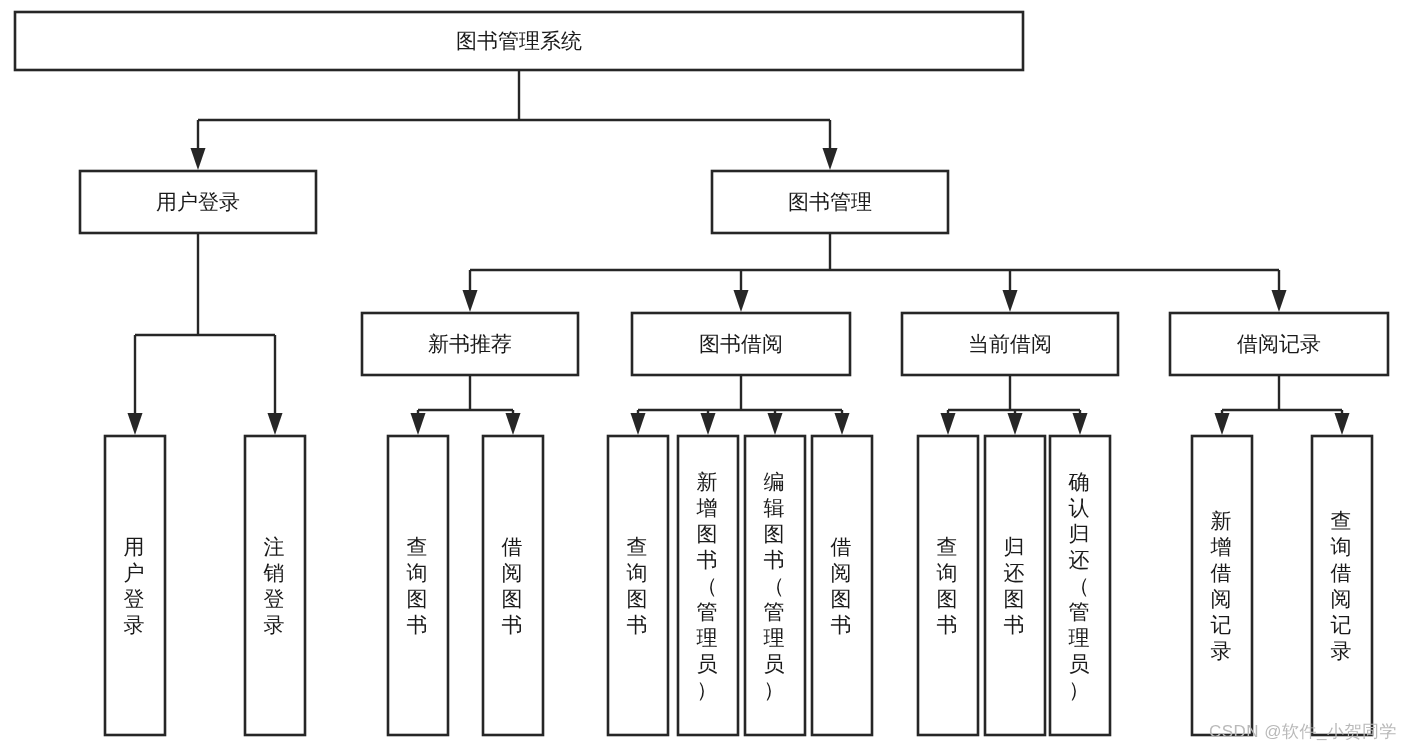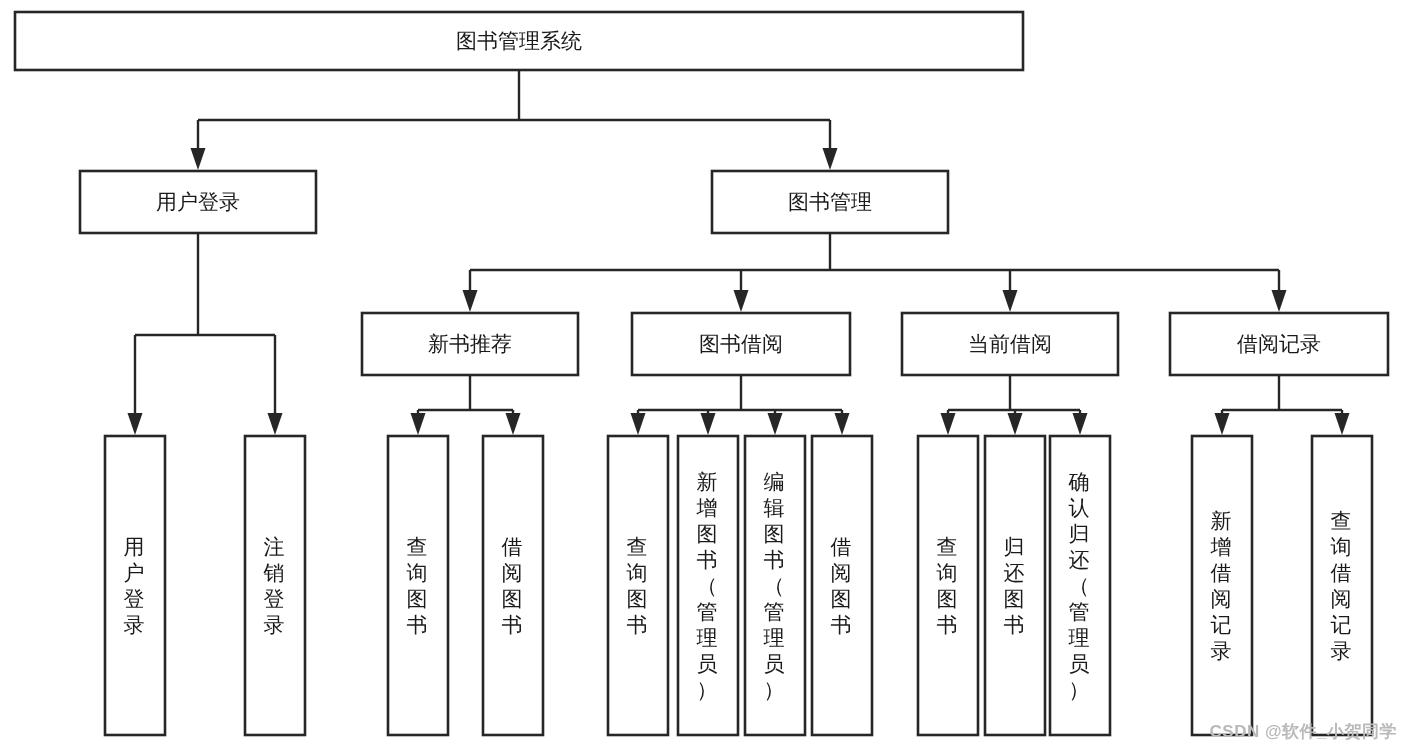--- a/index.html
+++ b/index.html
@@ -21,21 +21,21 @@
     font-size:21px;fill:#1a1a1a;text-anchor:middle;
     writing-mode:vertical-rl;
     letter-spacing:2px;
   }
   .link-line{stroke:#262626;stroke-width:2.4;fill:none;}
   .link-arrow{fill:#262626;stroke:none;}
   .watermark{
     position:absolute;right:8px;bottom:4px;
     font-family:"Liberation Sans","DejaVu Sans",sans-serif;
     font-size:17px;color:#b9b9b9;letter-spacing:.5px;
-    user-select:none;pointer-events:none;white-space:nowrap;font-weight:bold;
+    user-select:none;pointer-events:none;white-space:nowrap;
   }
 </style>
 </head>
 <body>
 
 <div id="diagram-root">
   <svg id="diagram-canvas" viewBox="0 0 1405 747">
     <g id="links-layer">
         <path class="link-line" d="M 519 70 L 519 120"></path>
         <path class="link-line" d="M 198 120 L 830 120"></path>

